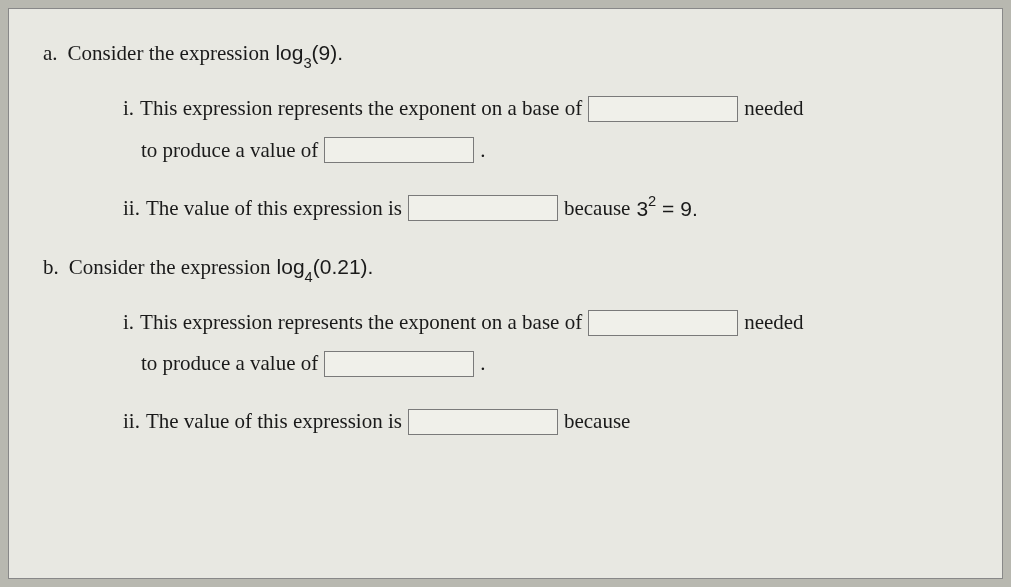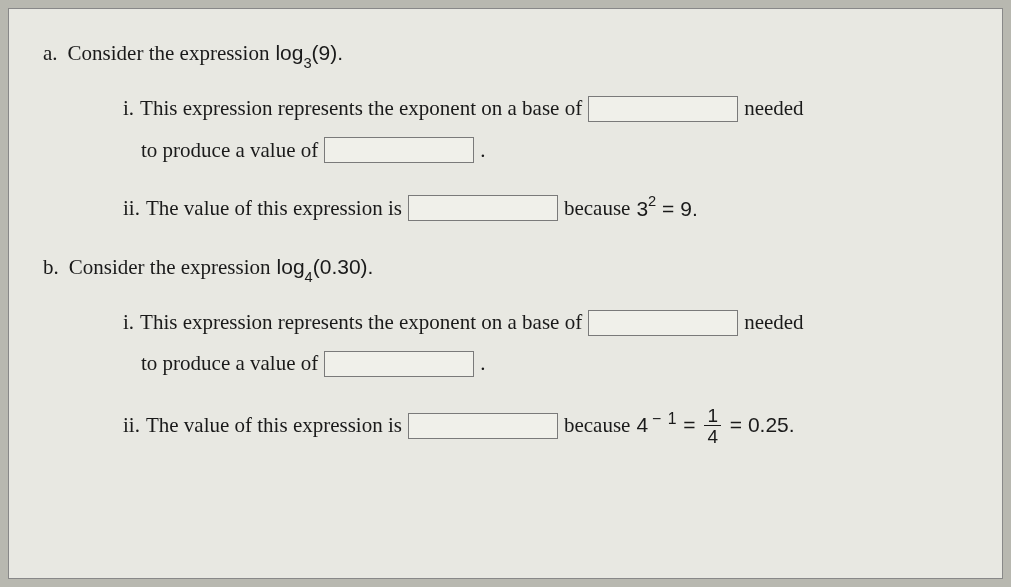--- a/index.html
+++ b/index.html
@@ -93,21 +93,21 @@
         </div>
       </div>
     </div>
   </div>
 
   <div class="part">
     <div class="row">
       <span class="part-label">b.</span>
       <span>Consider the expression </span>
       <span class="math">
-        <span>log</span><span class="sub-script">4</span><span>(0.30).</span>
+        <span>log</span><span class="sub-script">4</span><span>(0.21).</span>
       </span>
     </div>
 
     <div class="sublist">
       <div class="sub">
         <div class="row">
           <span>i.</span>
           <span>This expression represents the exponent on a base of</span>
           <input class="blank-input" type="text" style="">
           <span>needed</span>
@@ -118,24 +118,18 @@
           <span>.</span>
         </div>
       </div>
 
       <div class="sub" style="margin-bottom:6px;">
         <div class="row">
           <span>ii.</span>
           <span>The value of this expression is</span>
           <input class="blank-input" type="text" style="">
           <span>because</span>
-          <span class="math">
-            <span>4</span><span class="neg-exp">− 1</span><span> = </span><span class="frac">
-                <span class="num">1</span>
-                <span class="den">4</span>
-              </span><span> = </span><span>0.25.</span>
-          </span>
         </div>
       </div>
     </div>
   </div>
 
 </div>
 
 </body></html>

